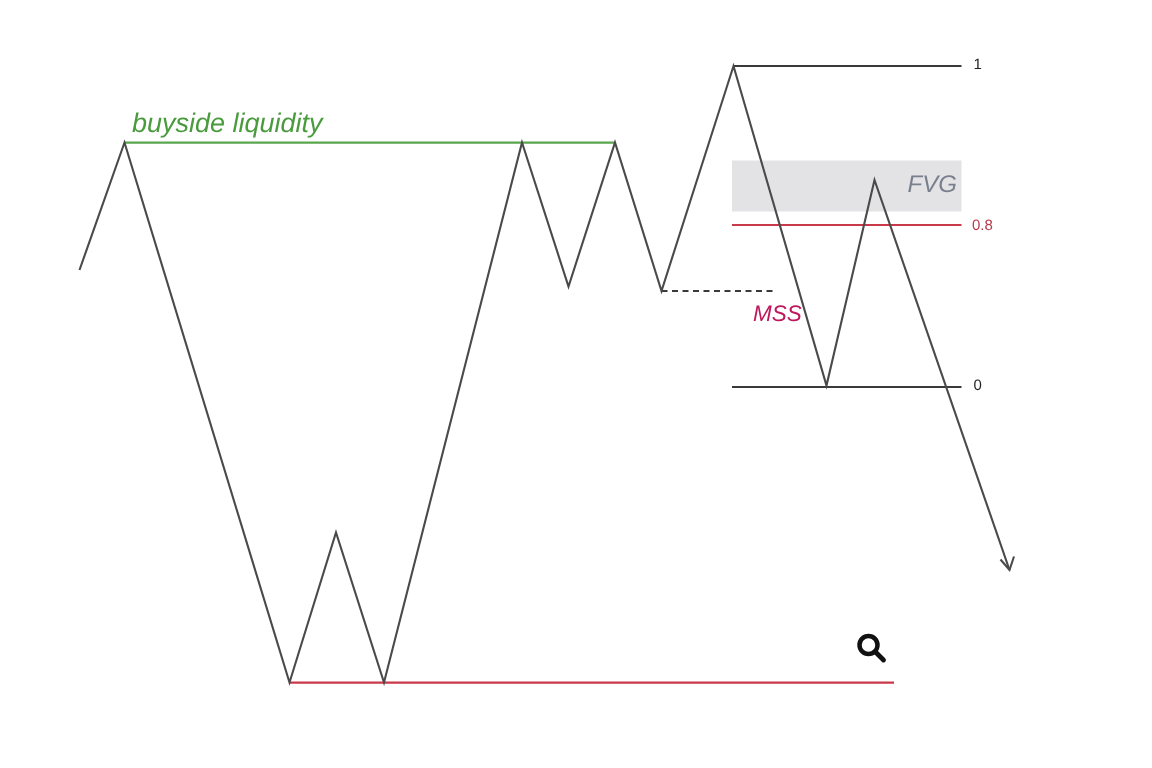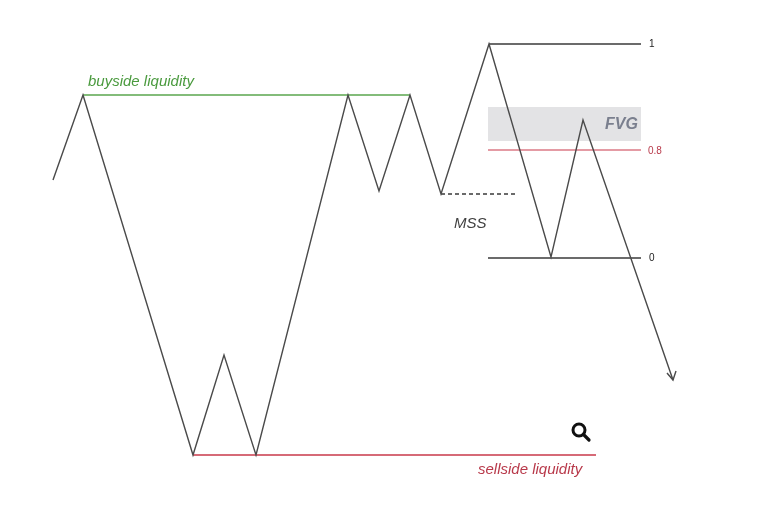--- a/index.html
+++ b/index.html
@@ -1,24 +1,24 @@
 <!DOCTYPE html>
 <html><head>
   <meta charset="utf-8">
   <style>
     html, body { margin: 0; padding: 0; background: #ffffff; }
     body { width: 768px; height: 512px; position: relative; overflow: hidden;
            font-family: "Liberation Sans", sans-serif; }
     #stage { position: absolute; left: 0; top: 0; width: 768px; height: 512px; }
     .lbl { position: absolute; font-style: italic; white-space: nowrap; }
     .lvl { position: absolute; font-size: 10px; white-space: nowrap; }
-    #buyside-label { left: 88px; top: 72px; font-size: 15px; color: #4a9a3e; }
+    #buyside-label { left: 88px; top: 72px; font-size: 18px; color: #4a9a3e; }
     #sellside-label { left: 478px; top: 460px; font-size: 15px; color: #b8394a; }
-    #fvg-label { left: 605px; top: 115px; font-size: 16px; color: #7a7f8e; font-weight: bold; }
-    #mss-label { left: 454px; top: 201px; font-size: 15px; color: #404040; margin-top: 13px; }
+    #fvg-label { left: 605px; top: 115px; font-size: 16px; color: #7a7f8e; }
+    #mss-label { left: 502px; top: 201px; font-size: 15px; color: #be185d; }
     #lvl-1 { left: 649px; top: 38px; color: #222222; }
     #lvl-05 { left: 648px; top: 145px; color: #b8394a; }
     #lvl-0 { left: 649px; top: 252px; color: #222222; }
     #zoom-icon { position: absolute; left: 570px; top: 421px; width: 22px; height: 22px; }
   </style>
 </head>
 <body>
 
 <div id="stage">
   <svg width="768" height="512" viewBox="0 0 768 512">
@@ -36,21 +36,20 @@
     <line x1="488" y1="258" x2="641" y2="258" stroke="#3a3a3a" stroke-width="1.3"></line>
 
     <line x1="441" y1="194" x2="518" y2="194" stroke="#3a3a3a" stroke-width="1.3" stroke-dasharray="4,3"></line>
 
     <polyline fill="none" stroke="#4a4a4a" stroke-width="1.4" stroke-linejoin="miter" points="53,180 83,95 193,455 224,355 256,455 348,95 379,191 410,95 441,194 489,44 551,257 583,120 673,380"></polyline>
 
     <polyline fill="none" stroke="#4a4a4a" stroke-width="1.4" points="667,373 673,380 676,371"></polyline>
   </svg>
 
   <span id="buyside-label" class="lbl">buyside liquidity</span>
-  <span id="sellside-label" class="lbl">sellside liquidity</span>
   <span id="fvg-label" class="lbl">FVG</span>
   <span id="mss-label" class="lbl">MSS</span>
 
   <span id="lvl-1" class="lvl">1</span>
   <span id="lvl-05" class="lvl">0.8</span>
   <span id="lvl-0" class="lvl">0</span>
 
   <svg id="zoom-icon" viewBox="0 0 22 22">
     <circle cx="9" cy="9" r="6" fill="none" stroke="#111111" stroke-width="3"></circle>
     <line x1="13.5" y1="13.5" x2="19" y2="19" stroke="#111111" stroke-width="3.2" stroke-linecap="round"></line>

